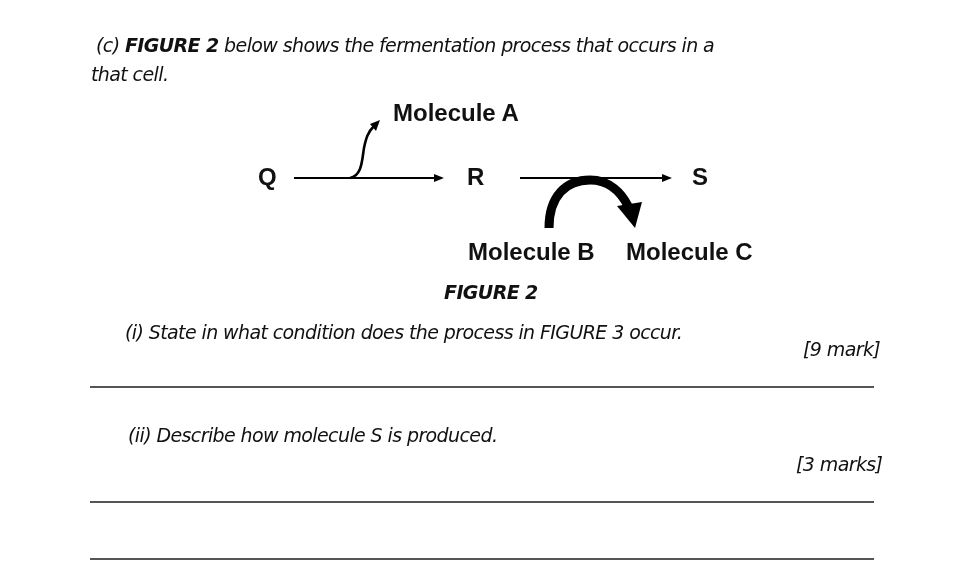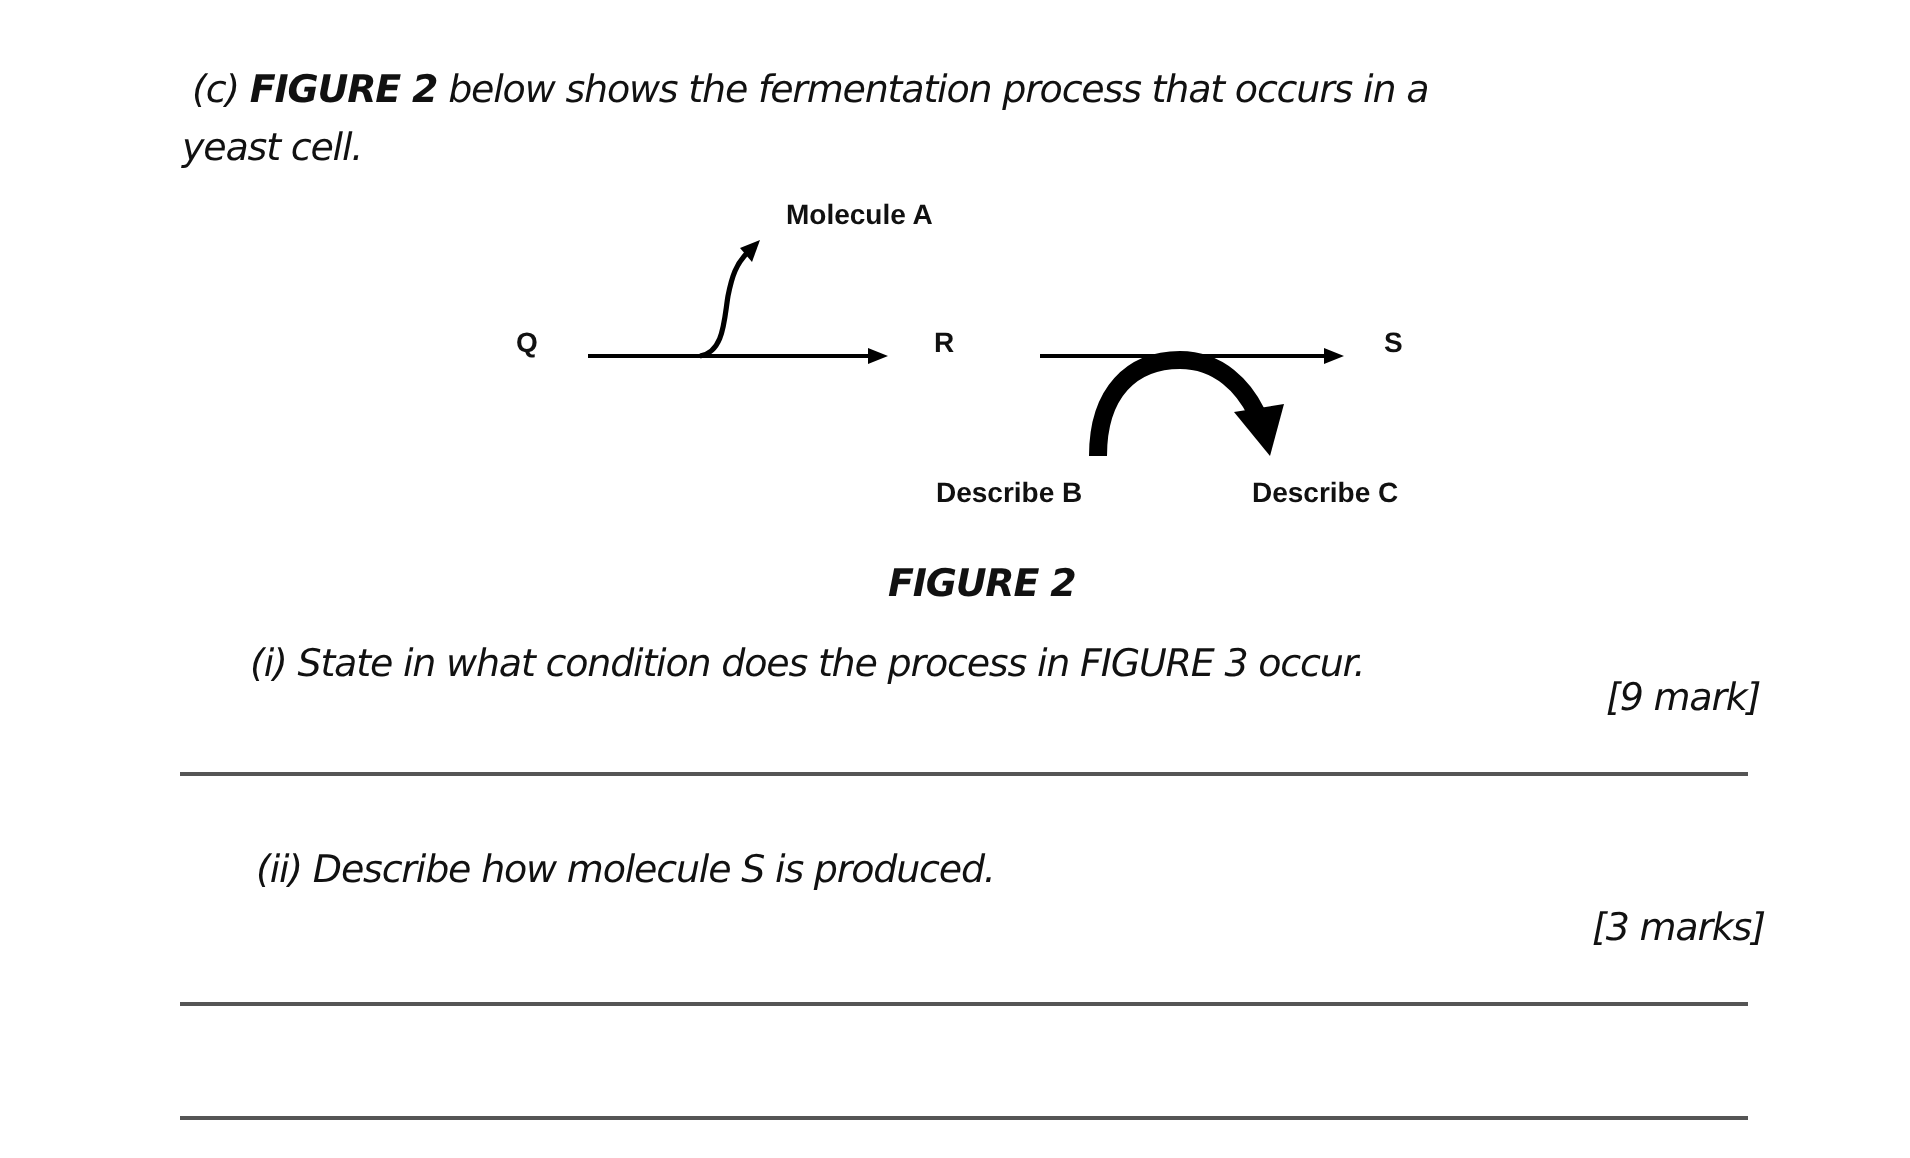--- a/index.html
+++ b/index.html
@@ -23,41 +23,41 @@
       color: #111;
       letter-spacing: -0.6px;
       font-style: italic;
     }
     .bold { font-weight: bold; }
     .fig-label {
       position: absolute;
       white-space: nowrap;
       font-family: "Liberation Sans", sans-serif;
       font-weight: bold;
-      font-size: 14px;
+      font-size: 24px;
       color: #111;
     }
     .answer-line {
       position: absolute;
       height: 2px;
       background: #555555;
     }
     svg.diagram {
       position: absolute;
       left: 0;
       top: 0;
     }
   </style>
 </head>
 <body>
 
 <div class="txt" style="left:96px; top:34px;">
   <span>(c) </span><span class="bold">FIGURE 2</span><span> below shows the fermentation process that occurs in a</span>
 </div>
-<div class="txt" style="left:91px; top:63px;">yeast cell.</div>
+<div class="txt" style="left:91px; top:63px;">that cell.</div>
 
 <svg class="diagram" width="955" height="579" viewBox="0 0 955 579">
 
   <g>
     <line x1="294" y1="178" x2="436" y2="178" stroke="#000" stroke-width="2"></line>
     <polygon points="444,178 434,174 434,182" fill="#000"></polygon>
   </g>
 
   <g>
     <path d="M 350 178 C 362 176, 362 160, 364 148 C 366 138, 368 132, 374 126" fill="none" stroke="#000" stroke-width="2.6"></path>
@@ -72,22 +72,22 @@
   <g>
     <path d="M 549 228 C 549 196, 566 180, 590 180 C 610 180, 622 194, 628 206" fill="none" stroke="#000" stroke-width="9"></path>
     <polygon points="617,206 642,202 635,228" fill="#000"></polygon>
   </g>
 </svg>
 
 <div class="fig-label" style="left:393px; top:99px;">Molecule A</div>
 <div class="fig-label" style="left:258px; top:163px;">Q</div>
 <div class="fig-label" style="left:467px; top:163px;">R</div>
 <div class="fig-label" style="left:692px; top:163px;">S</div>
-<div class="fig-label" style="left:468px; top:238px;">Describe B</div>
-<div class="fig-label" style="left:626px; top:238px;">Describe C</div>
+<div class="fig-label" style="left:468px; top:238px;">Molecule B</div>
+<div class="fig-label" style="left:626px; top:238px;">Molecule C</div>
 
 <div class="txt bold" style="left:444px; top:281px;">FIGURE 2</div>
 
 <div class="txt" style="left:125px; top:309px;margin-top:12px;">(i) State in what condition does the process in FIGURE 3 occur.</div>
 <div class="txt" style="left:803px; top:338px;">[9 mark]</div>
 <div class="answer-line" style="left:90px; top:386px; width:784px;"></div>
 
 <div class="txt" style="left:128px; top:424px;text-align:right;">(ii) Describe how molecule S is produced.</div>
 <div class="txt" style="left:796px; top:453px;">[3 marks]</div>
 <div class="answer-line" style="left:90px; top:501px; width:784px;"></div>

